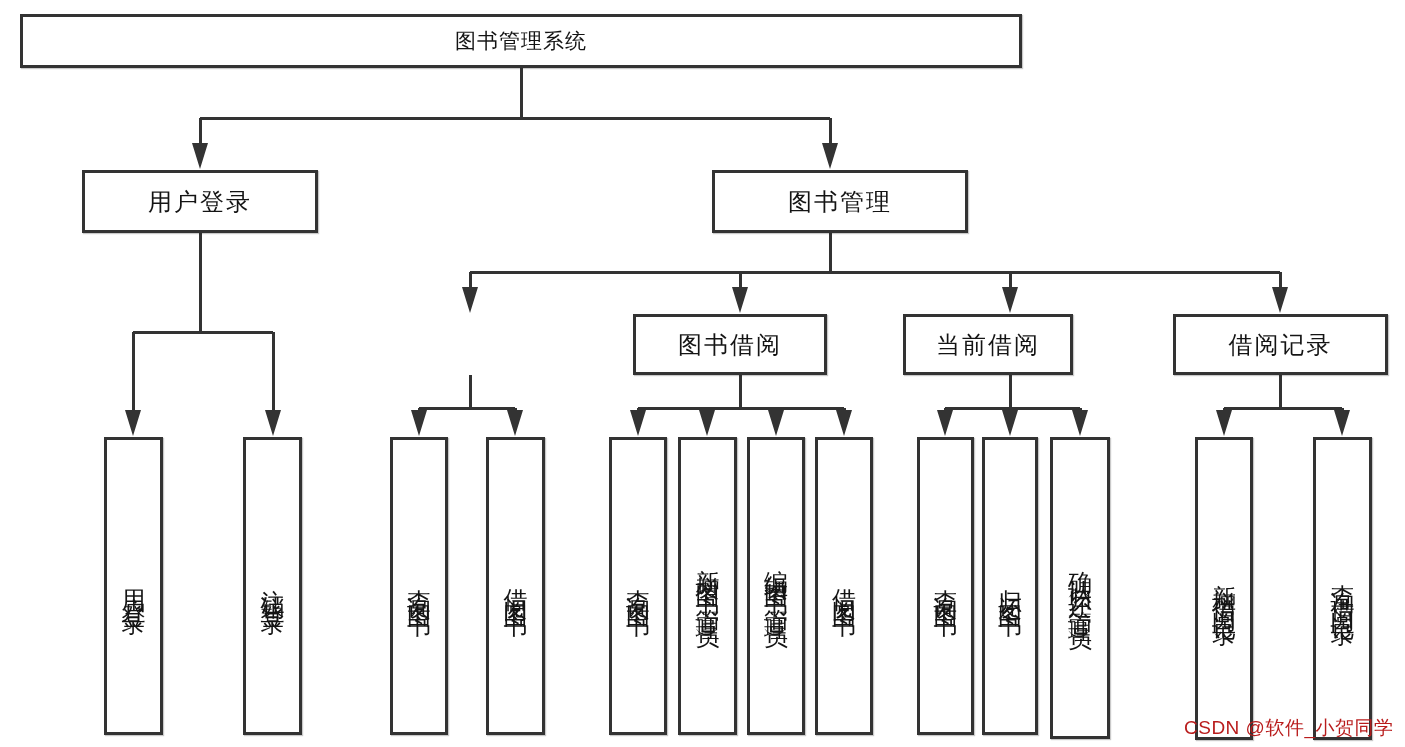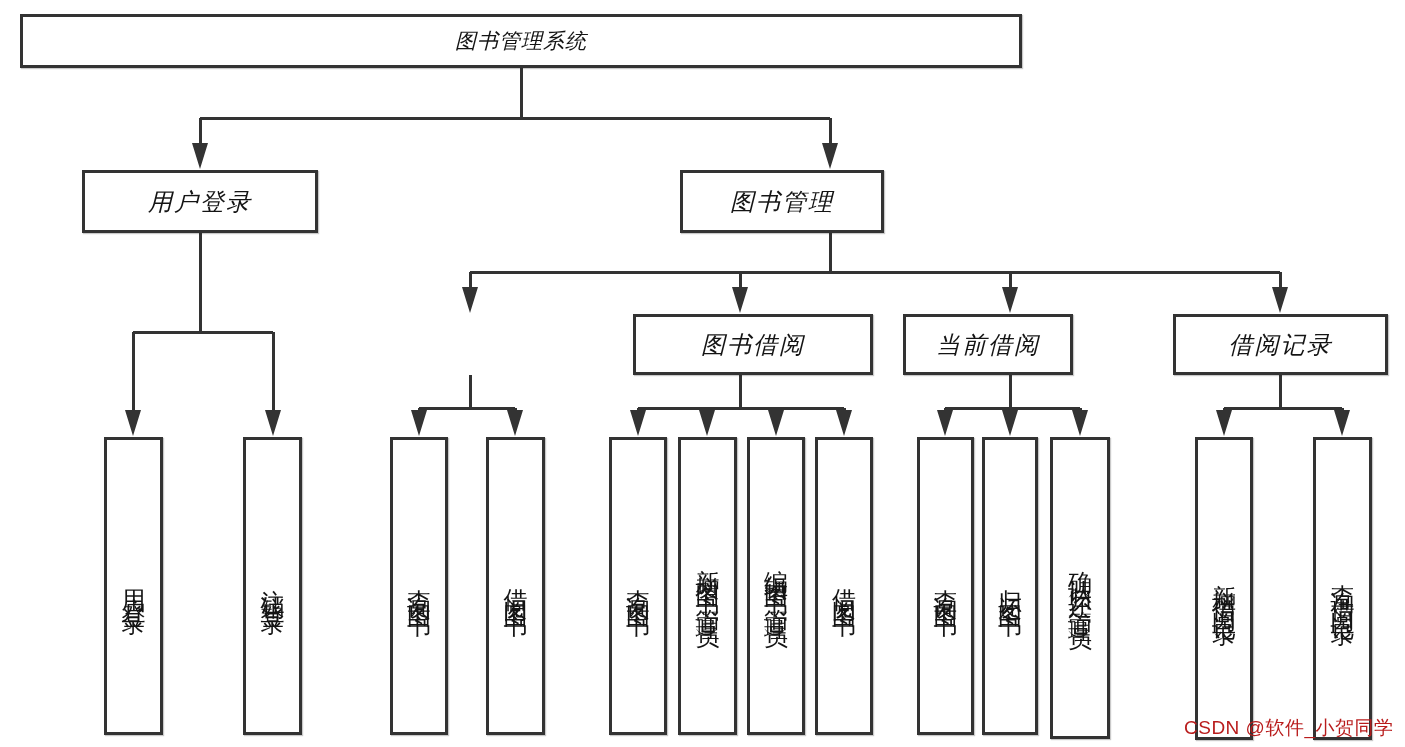--- a/index.html
+++ b/index.html
@@ -10,21 +10,21 @@
     background:#ffffff; overflow:hidden;
   }
   .wires { position:absolute; left:0; top:0; z-index:0; }
   .node {
     position:absolute; z-index:1;
     background:#ffffff; border:3px solid #333333;
     display:flex; align-items:center; justify-content:center;
     color:#141414;
     box-shadow:1px 1px 1px rgba(40,40,40,0.25);
   }
-  .node.h .lbl { font-size:24px; letter-spacing:2px; white-space:nowrap;font-style:italic; }
+  .node.h .lbl { font-size:24px; letter-spacing:2px; white-space:nowrap; }
   .node.root .lbl { font-size:21px; letter-spacing:1px; }
   .node.v .lbl {
     writing-mode:vertical-rl; text-orientation:mixed;
     font-size:24px; letter-spacing:8px; line-height:1; white-space:nowrap;
   }
   .watermark {
     position:absolute; z-index:3; left:1184px; top:715px;
     font-size:19px; color:#b91c1c; letter-spacing:0.5px; white-space:nowrap;
   }
 </style>
@@ -55,25 +55,25 @@
       M1216,410 L1232,410 L1224,436 Z  M1334,410 L1350,410 L1342,436 Z"></path>
   </svg>
 
   <div class="node h root" style="left:20px;top:14px;width:1002px;height:54px">
     <span class="lbl">图书管理系统</span>
   </div>
 
   <div class="node h" style="left:82px;top:170px;width:236px;height:63px">
     <span class="lbl">用户登录</span>
   </div>
-  <div class="node h" style="left:680px;top:170px;width:204px;height:63px">
+  <div class="node h" style="left:712px;top:170px;width:256px;height:63px">
     <span class="lbl">图书管理</span>
   </div>
 
-  <div class="node h" style="left:633px;top:314px;width:240px;height:61px">
+  <div class="node h" style="left:633px;top:314px;width:194px;height:61px">
     <span class="lbl">图书借阅</span>
   </div>
   <div class="node h" style="left:903px;top:314px;width:170px;height:61px">
     <span class="lbl">当前借阅</span>
   </div>
   <div class="node h" style="left:1173px;top:314px;width:215px;height:61px">
     <span class="lbl">借阅记录</span>
   </div>
 
   <div class="node v" style="left:104px;top:437px;width:59px;height:298px">

